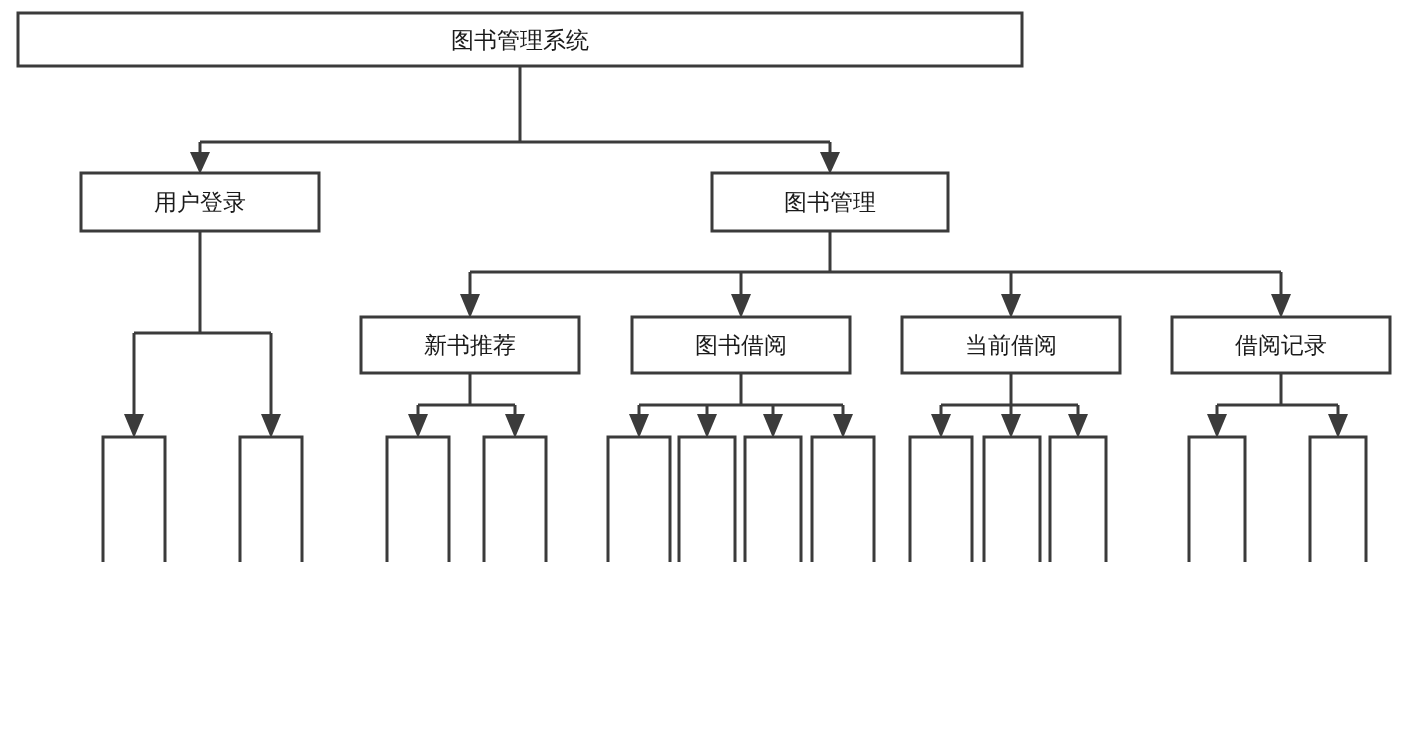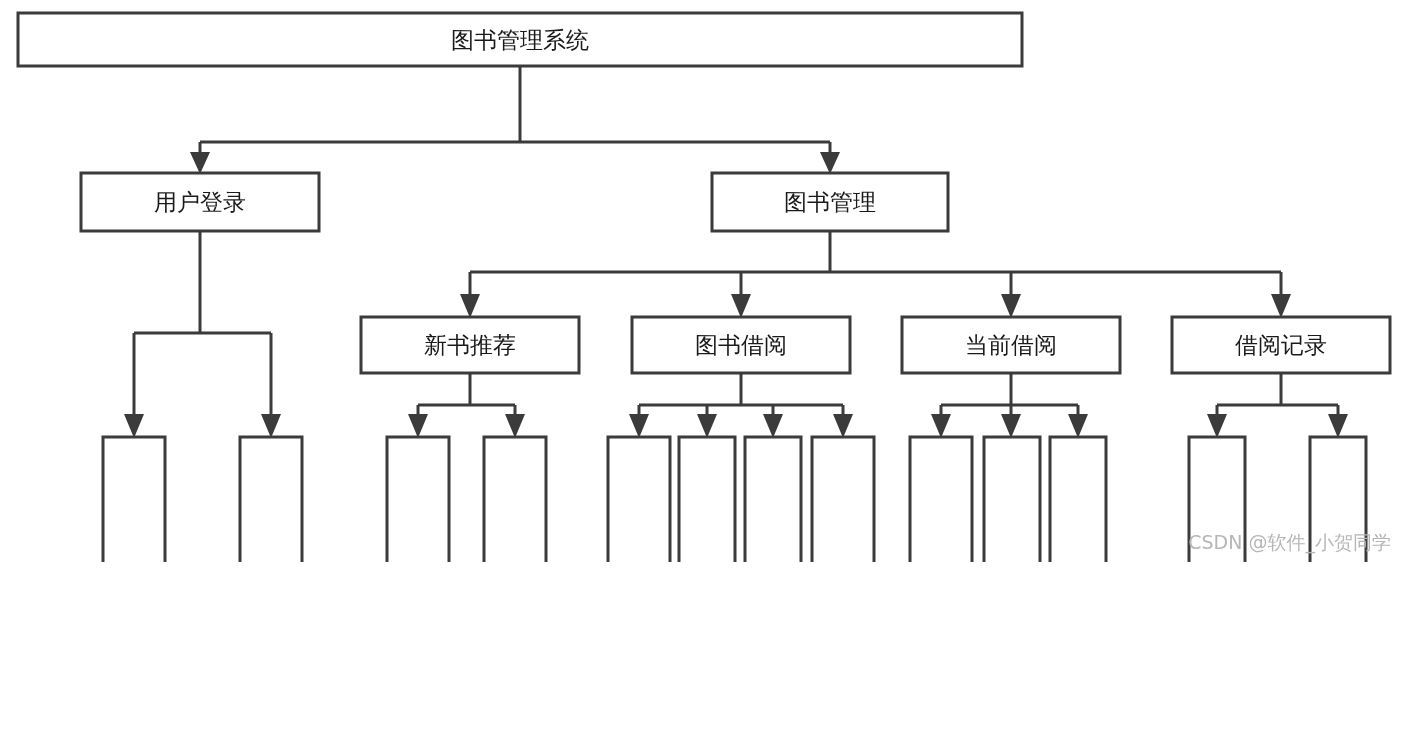--- a/index.html
+++ b/index.html
@@ -226,14 +226,13 @@
   <div class="vlabel-wrap" style="left:1050px; top:437px; width:56px; height:296px;">
     <span class="vlabel">确认归还（管理员）</span>
   </div>
   <div class="vlabel-wrap" style="left:1189px; top:437px; width:56px; height:296px;">
     <span class="vlabel">新增借阅记录</span>
   </div>
   <div class="vlabel-wrap" style="left:1310px; top:437px; width:56px; height:296px;">
     <span class="vlabel">查询借阅记录</span>
   </div>
 
-  <div class="watermark">CSDN @软件_小贺同学</div>
 </div>
 
 </body></html>

